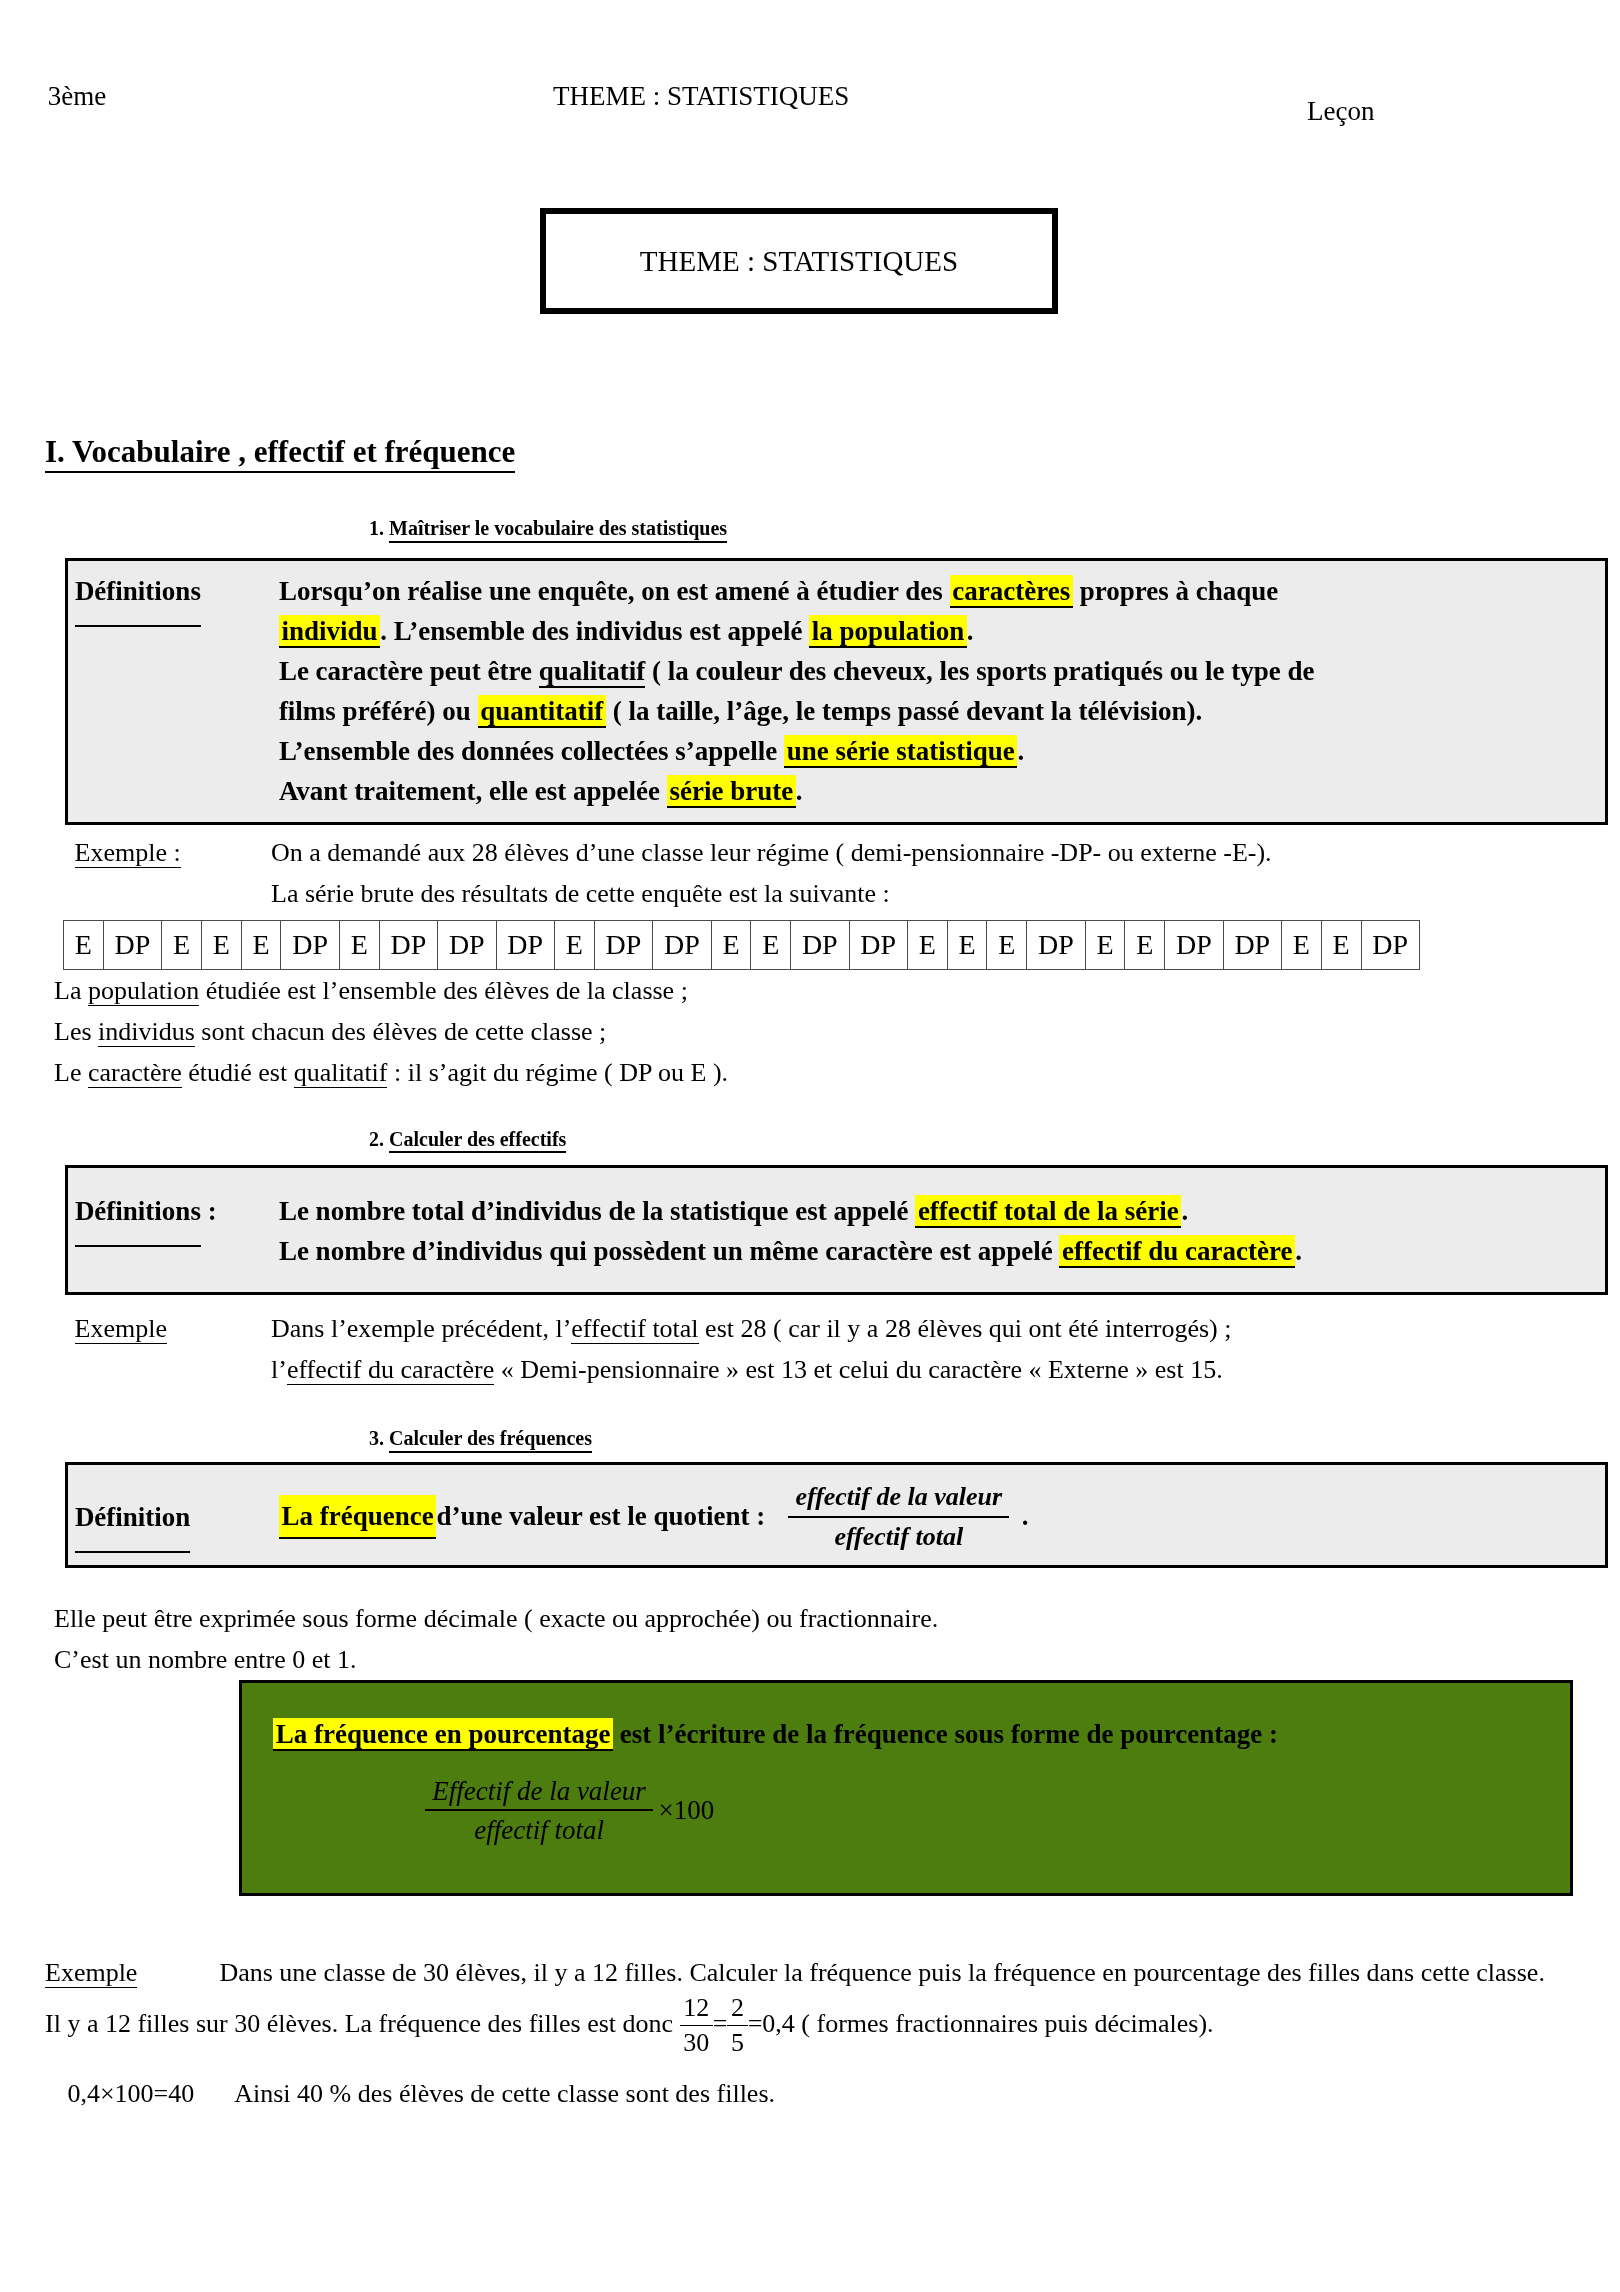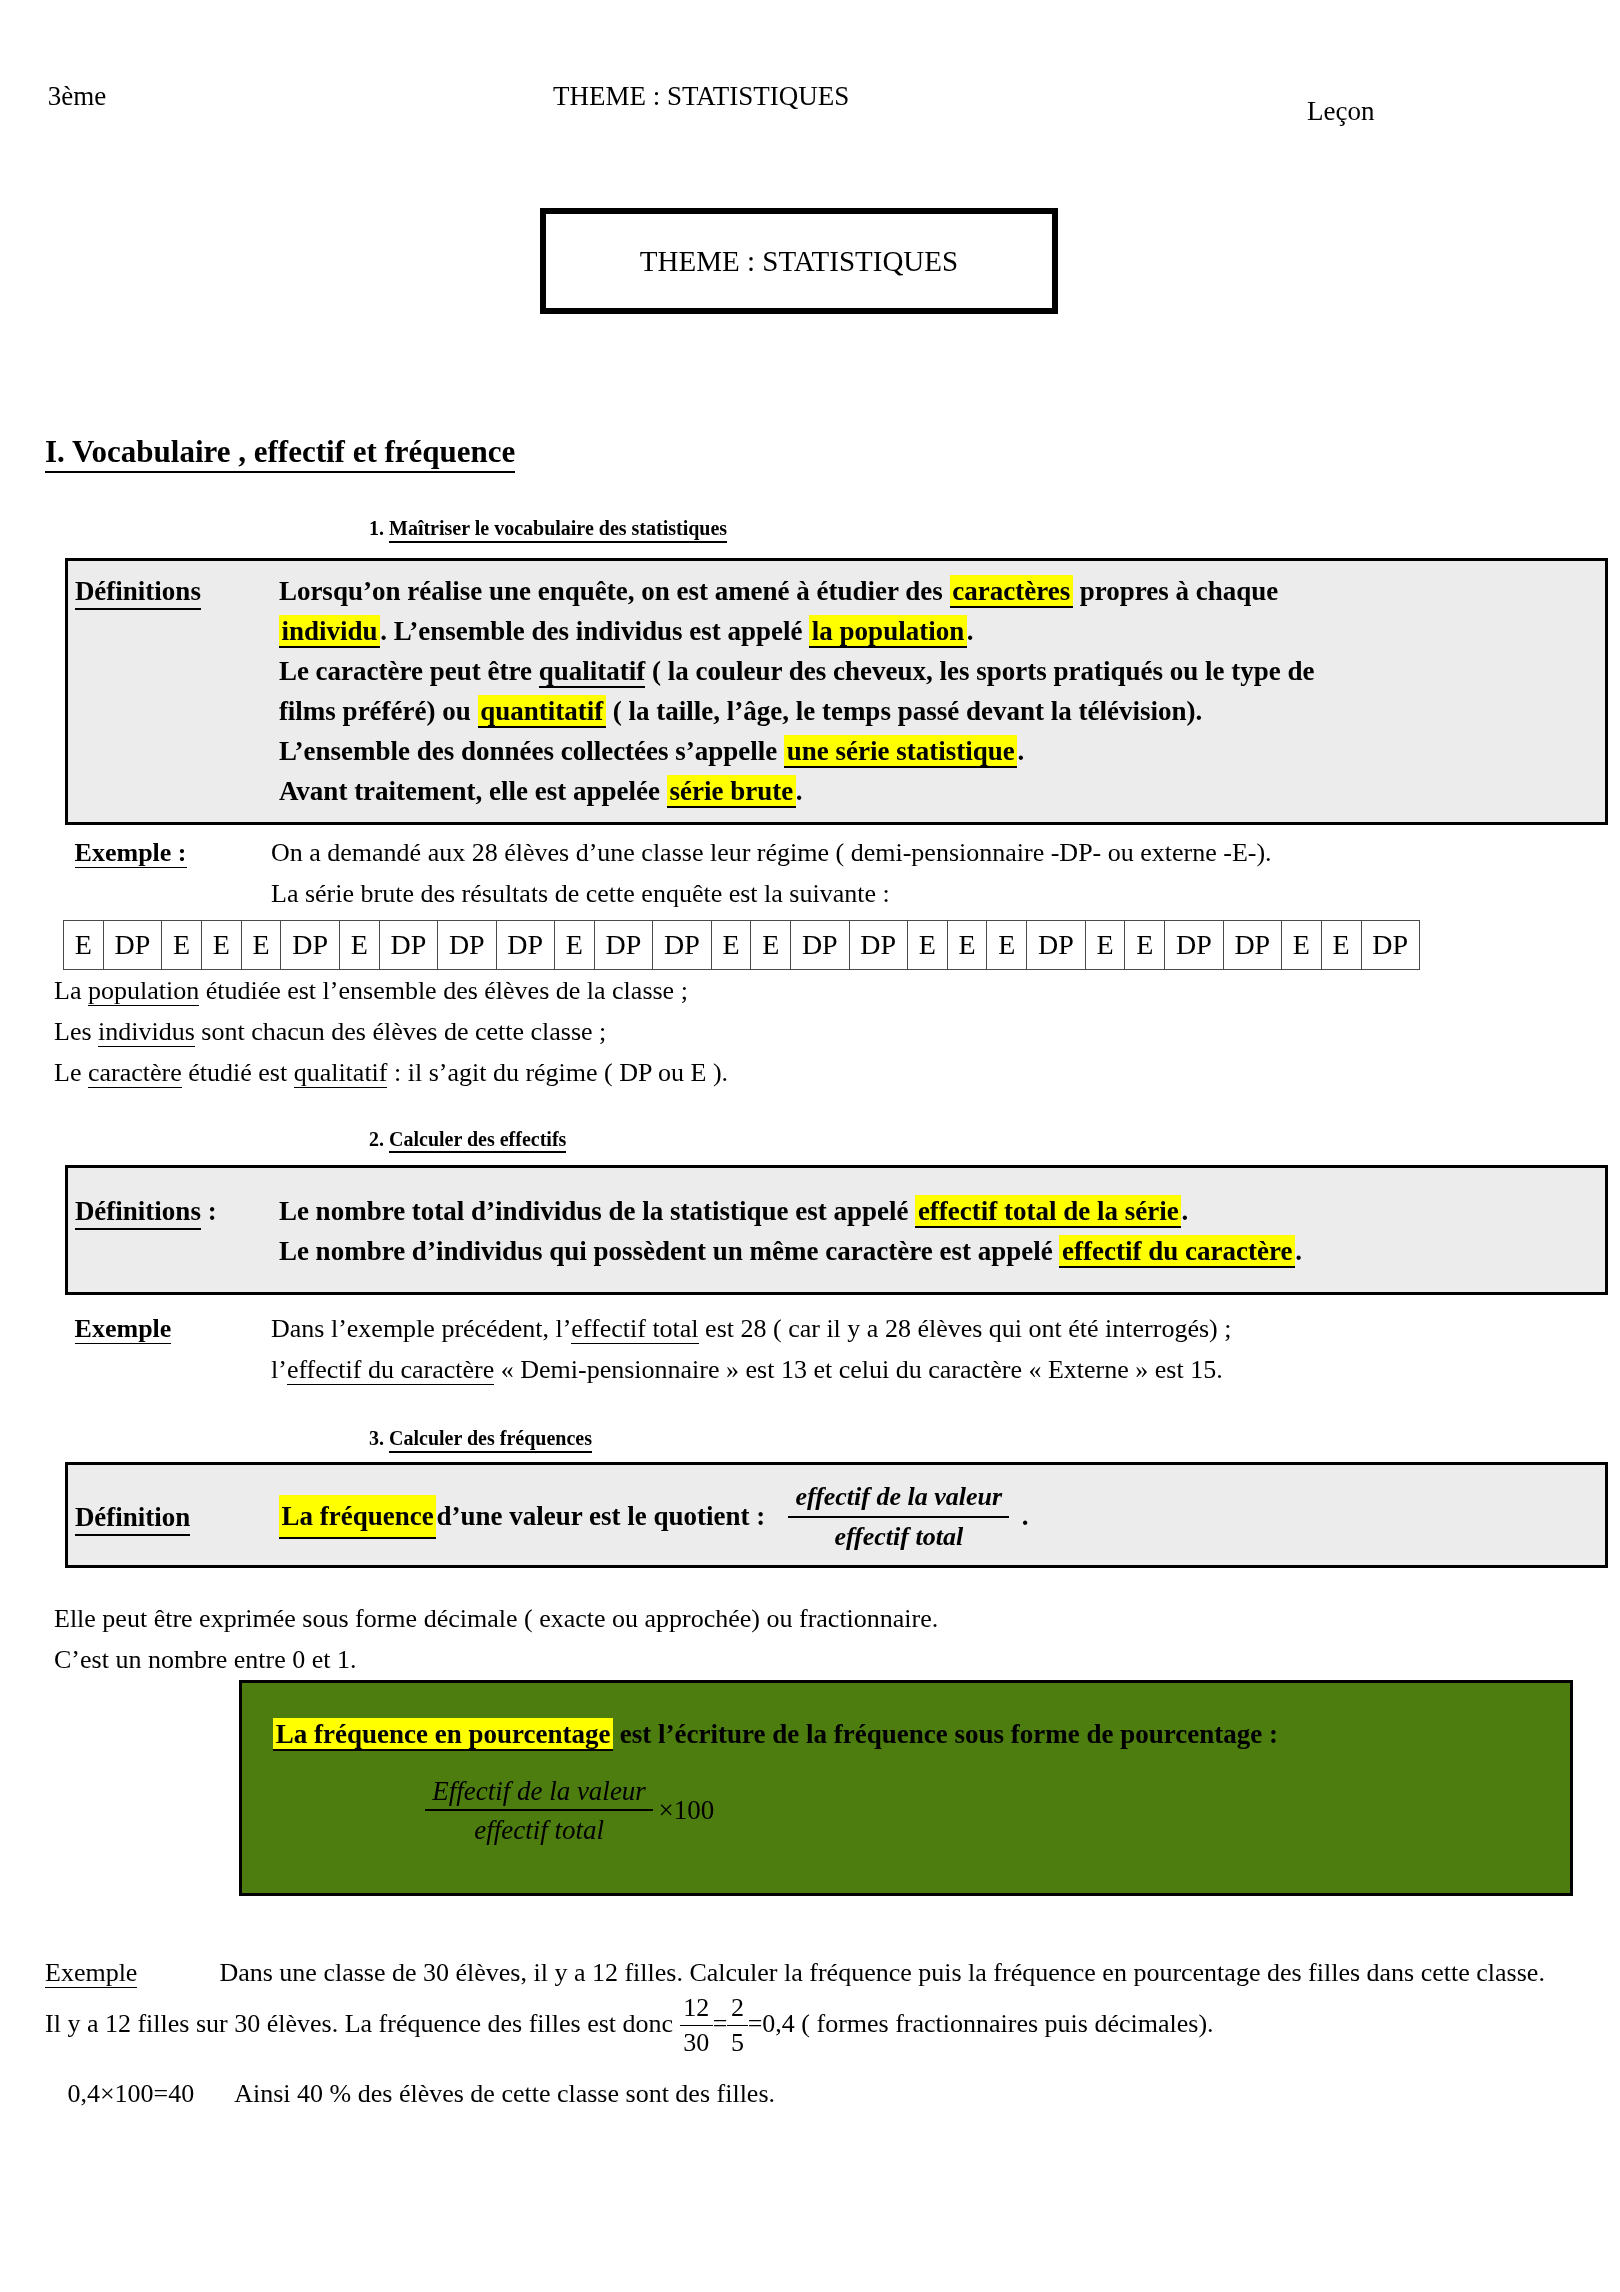--- a/index.html
+++ b/index.html
@@ -36,31 +36,31 @@
   .defbox{
     border:3.6px solid #000; background:#ececec;
     margin-left:19.7px; width:1543px;
     display:grid; grid-template-columns:204px 1fr;
     font-size:27px; font-weight:bold;
   }
   .defbox.b1{ margin-top:10.7px; padding:10.7px 14.3px 10.7px 7.2px; }
   .defbox.b2{ margin-top:7.2px;  padding:23px 14.3px 21.5px 7.2px; }
   .defbox.b3{ margin-top:5.4px;  padding:16px 14.3px 12.5px 7.2px; align-items:center; }
   .def-label{ line-height:40px; }
-  .lbl-u{ border-bottom:2.7px solid #000; padding-bottom:2px;margin-top:40px; }
+  .lbl-u{ border-bottom:2.7px solid #000; padding-bottom:19px;margin-top:40px; }
   .bline{ line-height:40px; }
   .hl{ background:#ffff00; border-bottom:2.7px solid #000; padding:0.9px 2.7px 0 2.7px; }
   .u{ border-bottom:2.7px solid #000; }
   .u2{ border-bottom:1.8px solid #000; }
 
   
   .exgrid{ display:grid; grid-template-columns:226px 1fr; font-size:26px; }
   .exgrid.e1{ margin-top:7.2px; }
   .exgrid.e2{ margin-top:12.5px; }
-  .ex-label{ padding-left:29.6px; line-height:41px;font-weight:bold; }
+  .ex-label{ padding-left:29.6px; line-height:41px; }
   .ex-line{ line-height:41px; }
 
   
   .series-table{
     margin-top:5.4px; margin-left:18px; width:1357px; height:50px;
     border:1.8px solid #4a4a4a; background:#fff;
     display:flex; flex-direction:row; align-items:stretch;
     font-size:28px;
   }
   .series-table .cell{

